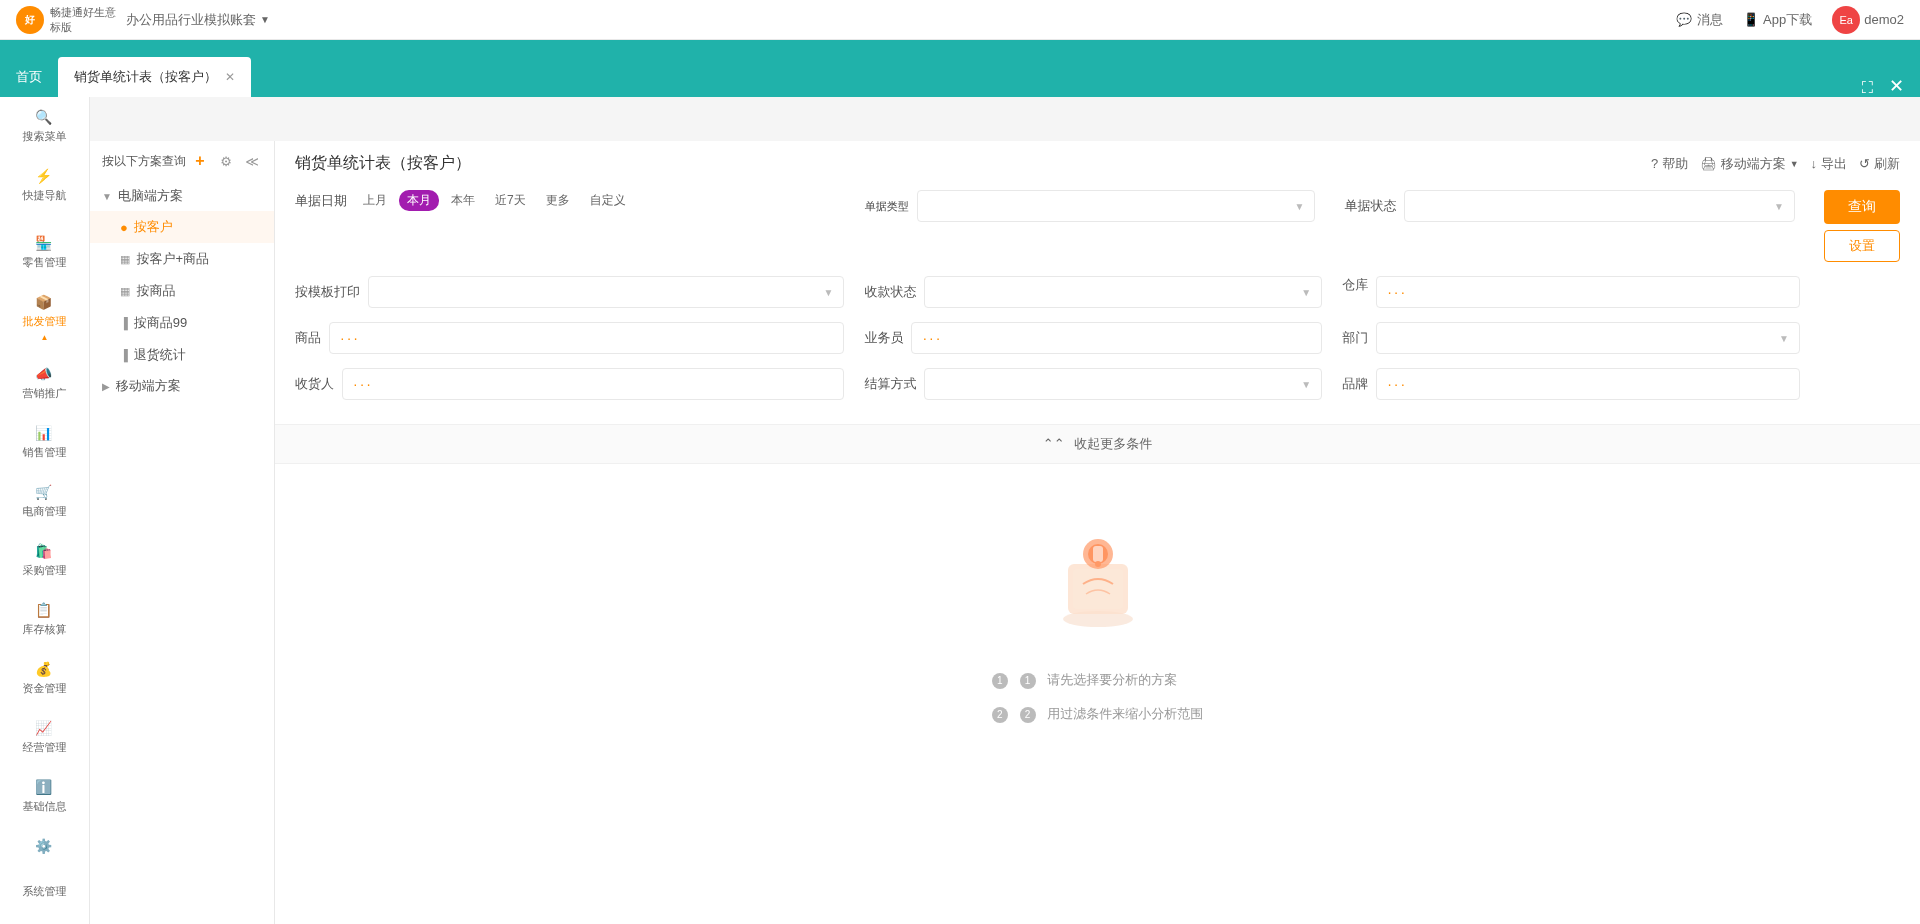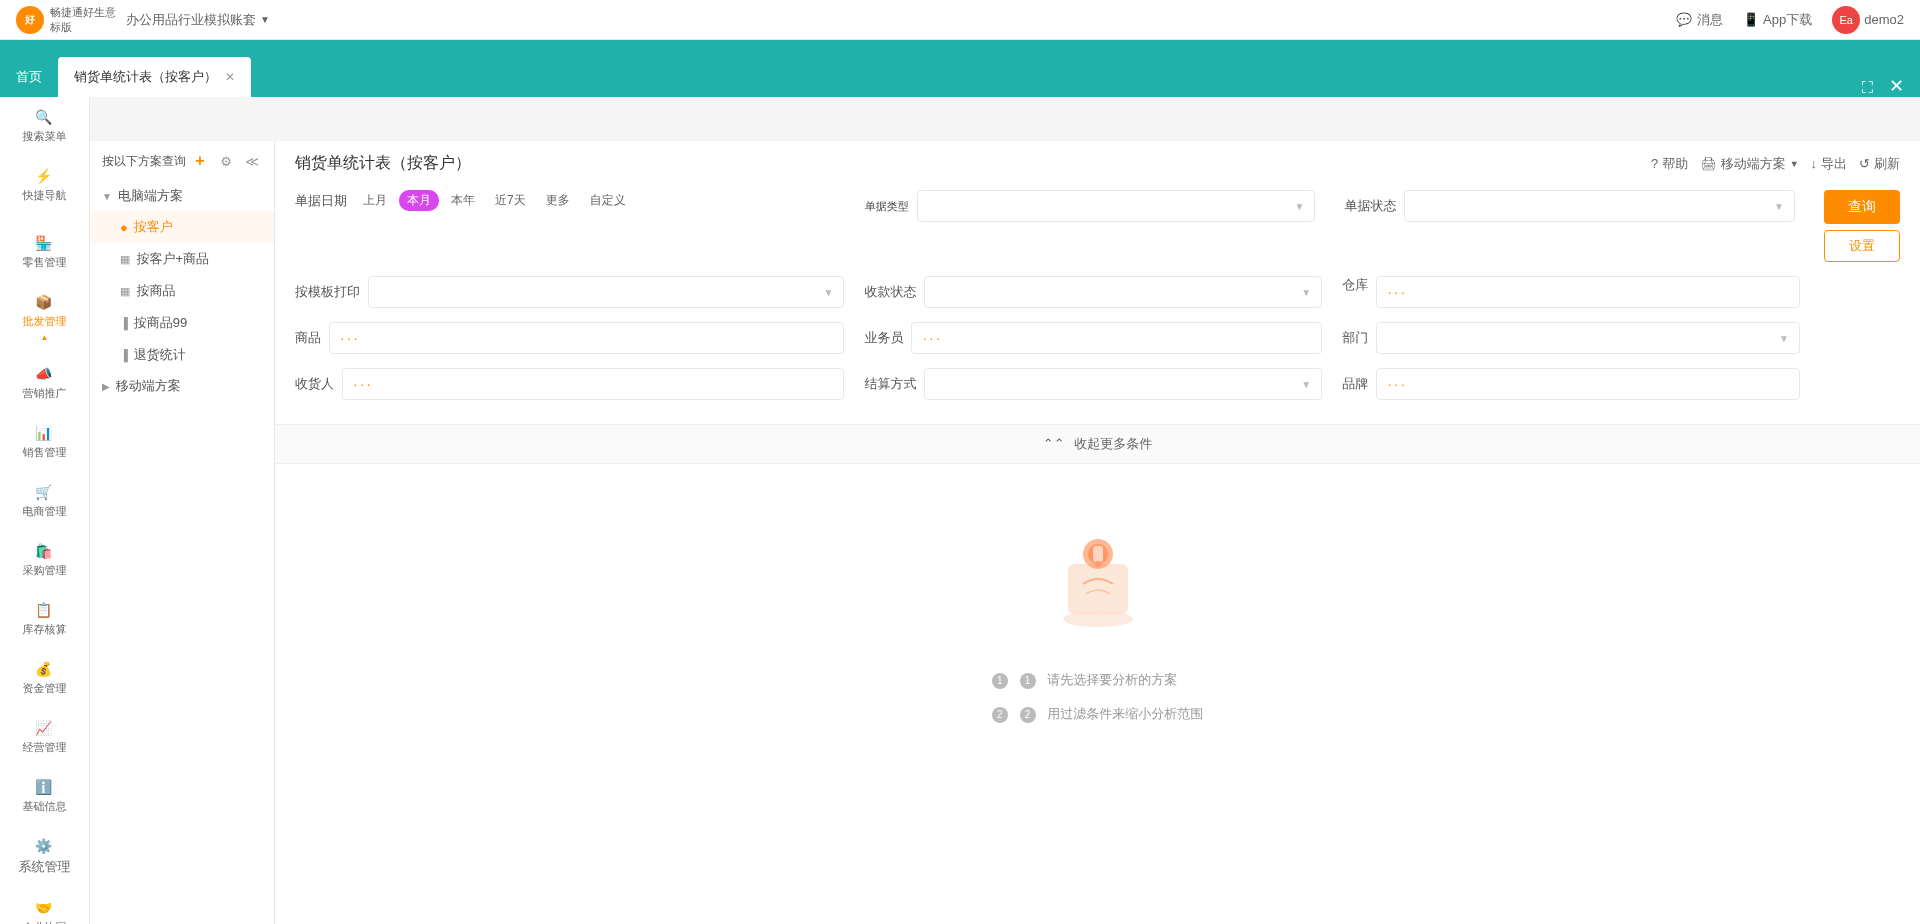--- a/index.html
+++ b/index.html
@@ -49,21 +49,21 @@
     .filter-area { flex: 1; background: #fff; overflow-y: auto; }
     .page-title { font-size: 16px; color: #333; font-weight: 500; }
     .page-actions { display: flex; align-items: center; gap: 12px; }
     .action-btn { display: flex; align-items: center; gap: 4px; font-size: 13px; color: #666; cursor: pointer; }
 
     .filter-section { padding: 10px 20px; }
 
     
     .date-tabs { display: flex; align-items: center; gap: 4px; }
     .date-tab { padding: 2px 8px; font-size: 12px; color: #666; cursor: pointer; border-radius: 2px; }
-    .date-tab.active { background: #d946ef; color: white; border-radius: 10px; }
+    .date-tab.active { background: #a21caf; color: white; border-radius: 10px; }
     .date-range { font-size: 12px; color: #999; margin-left: 8px; }
 
     
     .select-box { flex: 1; height: 32px; border: 1px solid #e8e8e8; border-radius: 4px; display: flex; align-items: center; justify-content: space-between; padding: 0 10px; cursor: pointer; background: white; font-size: 13px; color: #999; }
     .select-box .arrow { font-size: 10px; color: #bbb; }
     .select-box .dots { color: #ff8c00; font-size: 14px; letter-spacing: 2px; }
 
     .query-btn { background: #ff8c00; color: white; border: none; padding: 8px 24px; border-radius: 4px; cursor: pointer; font-size: 14px; font-weight: 500; }
     .setting-btn { background: white; color: #ff8c00; border: 1px solid #ff8c00; padding: 6px 16px; border-radius: 4px; cursor: pointer; font-size: 13px; }
 
@@ -171,21 +171,21 @@
     <div class="sidebar-item">
       <span style="font-size:14px;">📈</span>
       <span style="font-size:11px;">经营管理</span>
     </div>
     <div class="sidebar-item">
       <span style="font-size:14px;">ℹ️</span>
       <span style="font-size:11px;">基础信息</span>
     </div>
     <div class="sidebar-item">
       <span style="font-size:14px;">⚙️</span>
-      <span style="font-size:13px;">系统管理</span>
+      <span style="font-size:11px;margin-top:26px;">系统管理</span>
     </div>
     <div class="sidebar-item">
       <span style="font-size:14px;">🤝</span>
       <span style="font-size:11px;">企业协同</span>
     </div>
 
   </div>
 
   <div class="content-area">
 

